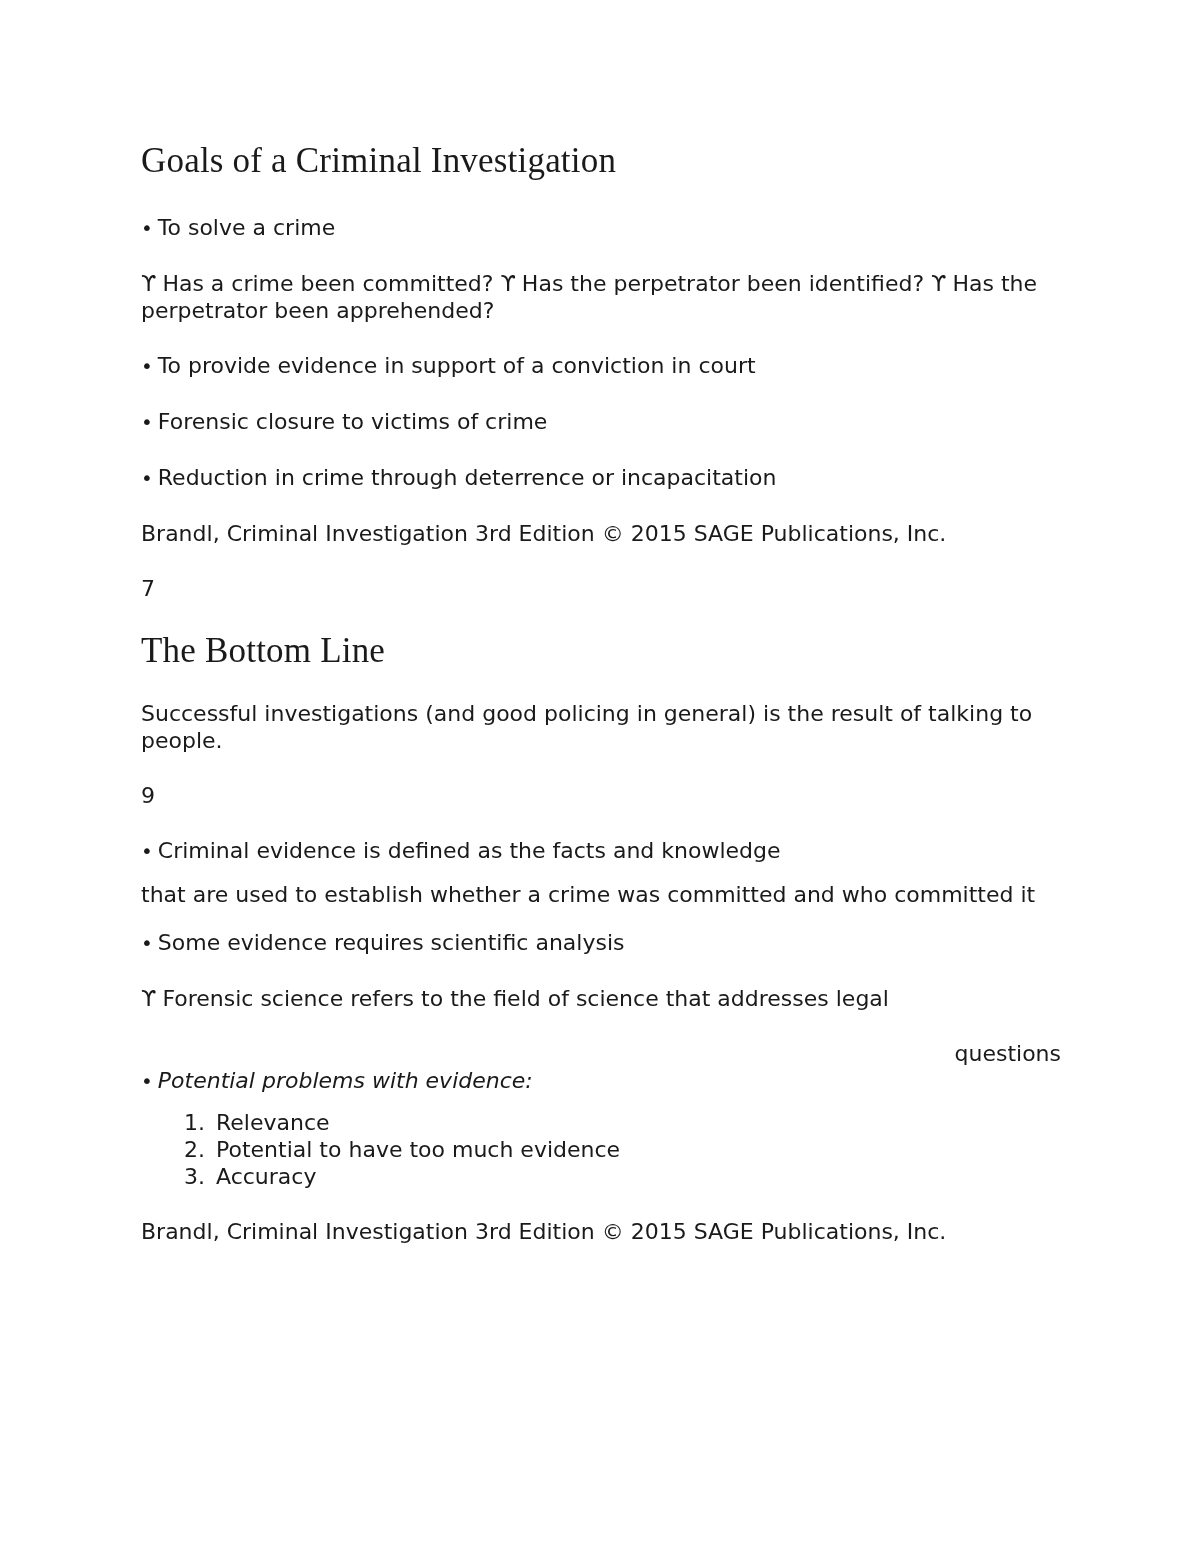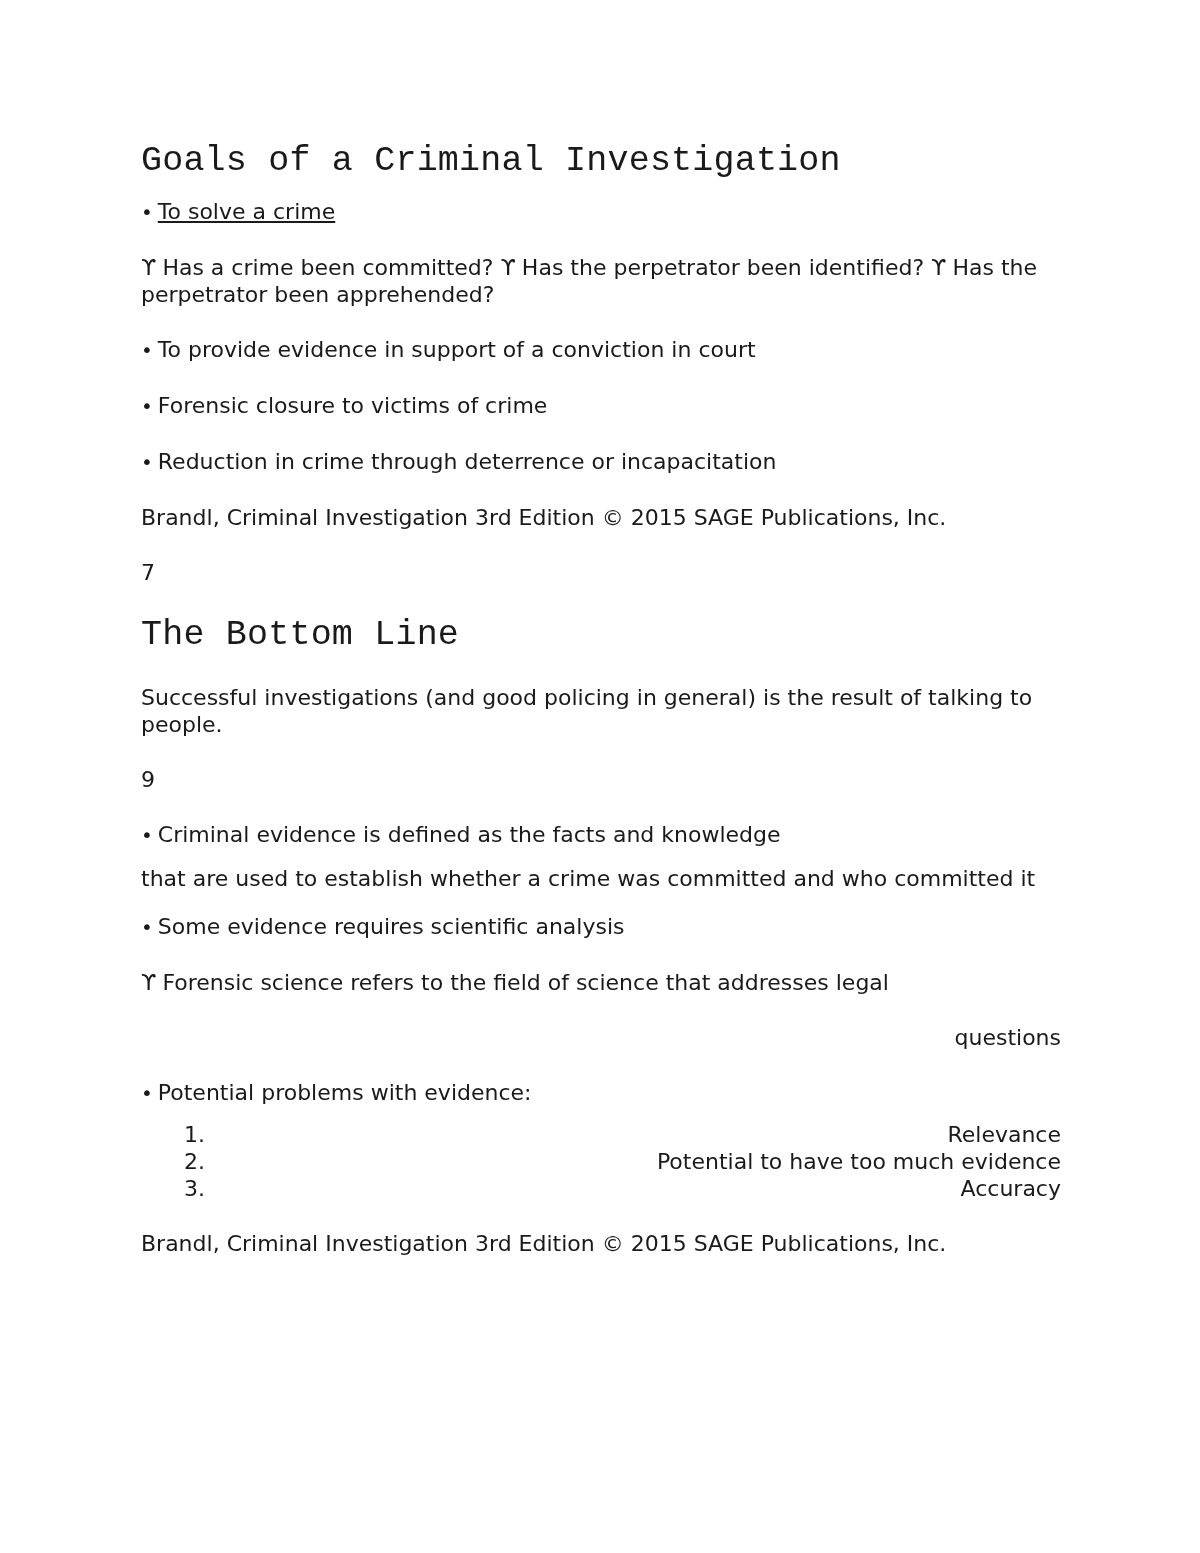--- a/index.html
+++ b/index.html
@@ -15,21 +15,21 @@
       font-family: "DejaVu Sans", sans-serif;
       color: #1a1a1a;
     }
     .page {
       position: absolute;
       left: 141px;
       top: 140px;
       width: 920px;
     }
     h1 {
-      font-family: Liberation Mono, monospace;
+      font-family: Liberation Serif, serif;
       font-weight: normal;
       font-size: 35px;
       line-height: 42px;
       margin: 0;
       color: #1a1a1a;
       letter-spacing: 0.2px;
     }
     p {
       font-size: 22px;
       line-height: 27px;
@@ -46,31 +46,30 @@
       margin-right: 6px;
     }
     ol {
       margin: 0;
       padding-left: 71px;
       font-size: 22px;
       line-height: 27px;
     }
     ol li {
       padding-left: 4px;
-      text-align: right;
     }
   </style>
 </head>
 <body>
 
 <div class="page">
 
   <h1>Goals of a Criminal Investigation</h1>
 
-  <p class="bullet" style="margin-top:16px;text-decoration:underline;">To solve a crime</p>
+  <p class="bullet" style="margin-top:32px;">To solve a crime</p>
 
   <p style="margin-top:28px;"><span class="sub-glyph">ϒ</span><span>Has a crime been committed?</span> <span class="sub-glyph">ϒ</span><span>Has the perpetrator been identified?</span> <span class="sub-glyph">ϒ</span><span>Has the perpetrator been apprehended?</span></p>
 
   <p class="bullet" style="margin-top:28px;">To provide evidence in support of a conviction in court</p>
 
   <p class="bullet" style="margin-top:28px;">Forensic closure to victims of crime</p>
 
   <p class="bullet" style="margin-top:28px;">Reduction in crime through deterrence or incapacitation</p>
 
   <p style="margin-top:28px;">Brandl, Criminal Investigation 3rd Edition © 2015 SAGE Publications, Inc.</p>
@@ -87,21 +86,21 @@
   <p class="bullet" style="margin-top:28px;">Criminal evidence is defined as the facts and knowledge</p>
 
   <p style="margin-top:16px;">that are used to establish whether a crime was committed and who committed it</p>
 
   <p class="bullet" style="margin-top:21px;">Some evidence requires scientific analysis</p>
 
   <p style="margin-top:28px;"><span class="sub-glyph">ϒ</span><span>Forensic science refers to the field of science that addresses legal</span></p>
 
   <p style="margin-top:28px;text-align:right;">questions</p>
 
-  <p class="bullet" style="margin-top:28px;">Potential problems with evidence:</p>
+  <p class="bullet" style="font-style:italic;">Potential problems with evidence:</p>
 
   <ol style="margin-top:14px;">
     <li>Relevance</li>
     <li>Potential to have too much evidence</li>
     <li>Accuracy</li>
   </ol>
 
   <p style="margin-top:28px;">Brandl, Criminal Investigation 3rd Edition © 2015 SAGE Publications, Inc.</p>
 
 </div>

